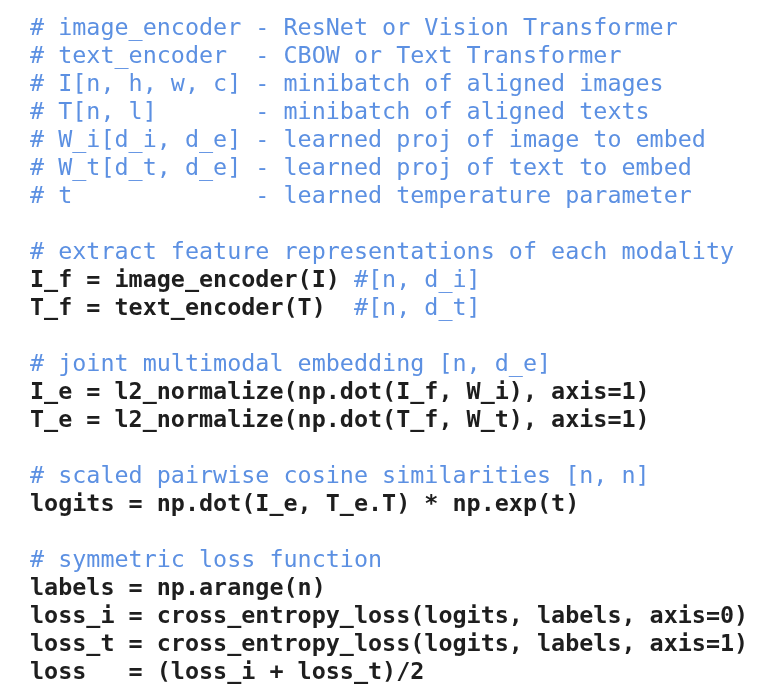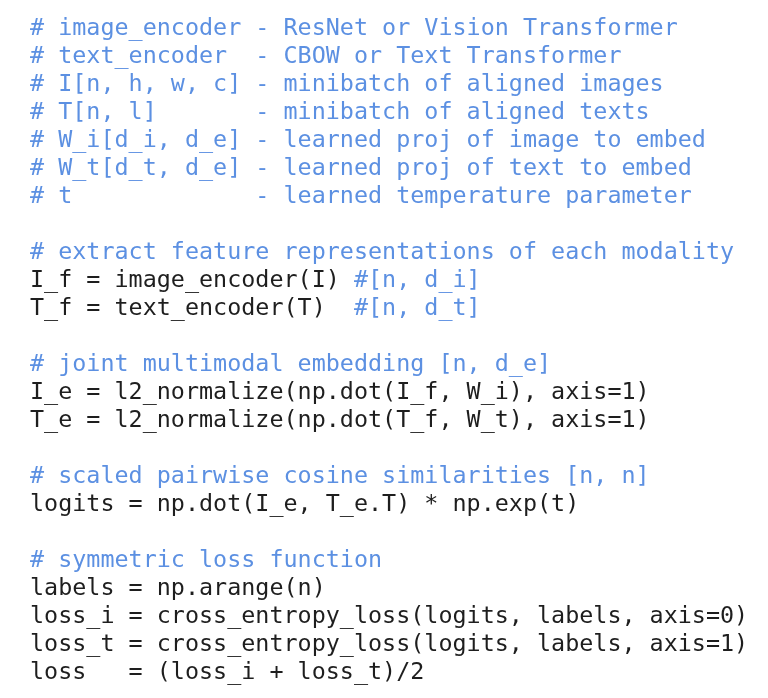--- a/index.html
+++ b/index.html
@@ -19,20 +19,20 @@
     font-size: 23.4px;
     line-height: 28px;
     padding: 13px 0 0 30px;
     color: var(--code, #1e1e1e);
   }
   .line {
     white-space: pre;
     height: 28px;
   }
   .comment { color: var(--comment, #5c90e2); }
-  .code    { color: var(--code, #1e1e1e); }
+  .code    { color: var(--code, #1e1e1e); font-weight: bold; }
 </style>
 </head>
 <body>
 
 <main class="code-figure">
   <pre class="code-block"><div class="line"><span class="comment"># image_encoder - ResNet or Vision Transformer</span></div><div class="line"><span class="comment"># text_encoder  - CBOW or Text Transformer</span></div><div class="line"><span class="comment"># I[n, h, w, c] - minibatch of aligned images</span></div><div class="line"><span class="comment"># T[n, l]       - minibatch of aligned texts</span></div><div class="line"><span class="comment"># W_i[d_i, d_e] - learned proj of image to embed</span></div><div class="line"><span class="comment"># W_t[d_t, d_e] - learned proj of text to embed</span></div><div class="line"><span class="comment"># t             - learned temperature parameter</span></div><div class="line"></div><div class="line"><span class="comment"># extract feature representations of each modality</span></div><div class="line"><span class="code">I_f = image_encoder(I) </span><span class="comment">#[n, d_i]</span></div><div class="line"><span class="code">T_f = text_encoder(T)  </span><span class="comment">#[n, d_t]</span></div><div class="line"></div><div class="line"><span class="comment"># joint multimodal embedding [n, d_e]</span></div><div class="line"><span class="code">I_e = l2_normalize(np.dot(I_f, W_i), axis=1)</span></div><div class="line"><span class="code">T_e = l2_normalize(np.dot(T_f, W_t), axis=1)</span></div><div class="line"></div><div class="line"><span class="comment"># scaled pairwise cosine similarities [n, n]</span></div><div class="line"><span class="code">logits = np.dot(I_e, T_e.T) * np.exp(t)</span></div><div class="line"></div><div class="line"><span class="comment"># symmetric loss function</span></div><div class="line"><span class="code">labels = np.arange(n)</span></div><div class="line"><span class="code">loss_i = cross_entropy_loss(logits, labels, axis=0)</span></div><div class="line"><span class="code">loss_t = cross_entropy_loss(logits, labels, axis=1)</span></div><div class="line"><span class="code">loss   = (loss_i + loss_t)/2</span></div></pre>
 </main>
 
 </body></html>

